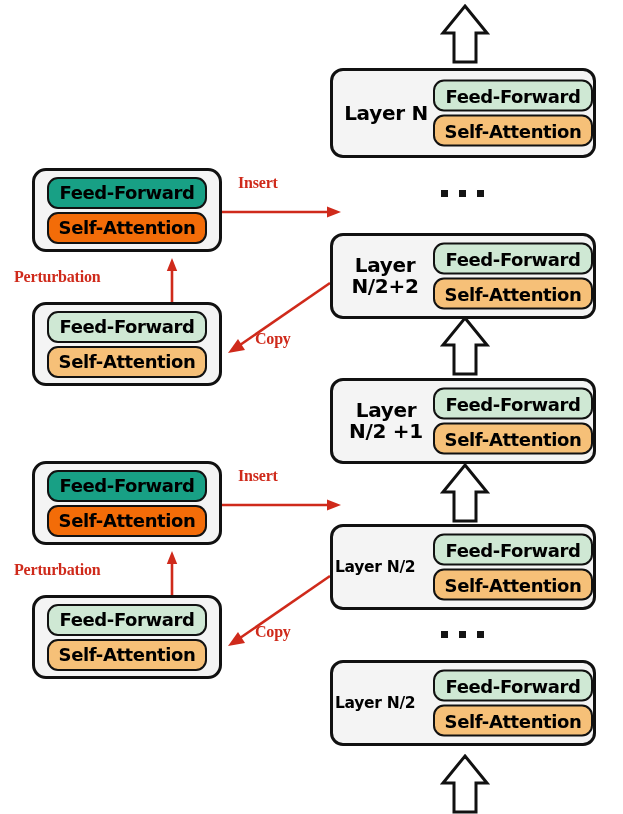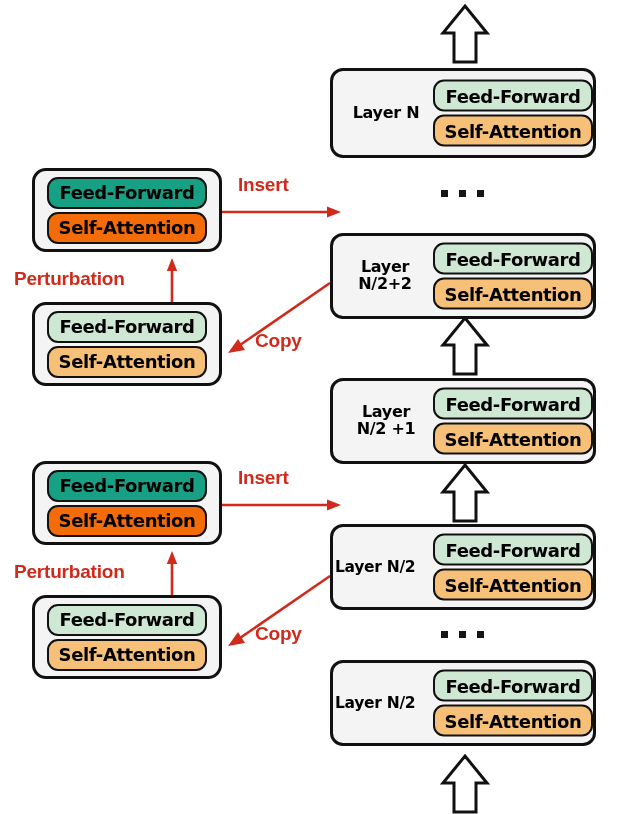--- a/index.html
+++ b/index.html
@@ -32,21 +32,21 @@
     border-radius: 13px;
     display: flex;
     align-items: center;
   }
 
   .layer-label {
     position: absolute;
     color: #000000;
     font-family: "DejaVu Sans", sans-serif;
     font-weight: 700;
-    font-size: 16px;
+    font-size: 20px;
     line-height: 1.05;
     letter-spacing: -0.3px;
     text-align: center;
     white-space: pre-line;
     z-index: 4;
   }
 
   .sublayers {
     position: absolute;
     display: flex;
@@ -89,23 +89,23 @@
   }
   .pair-card .block {
     width: 160px;
     height: 32px;
   }
 
   
   .red-label {
     position: absolute;
     color: #cf2a1b;
-    font-family: Liberation Sans, sans-serif;
+    font-family: Liberation Serif, serif;
     font-weight: 700;
-    font-size: 19px;
+    font-size: 16px;
     letter-spacing: -0.2px;
     white-space: nowrap;
   }
 
   
   .ellipsis {
     position: absolute;
     display: flex;
     gap: 11px;
     align-items: center;

